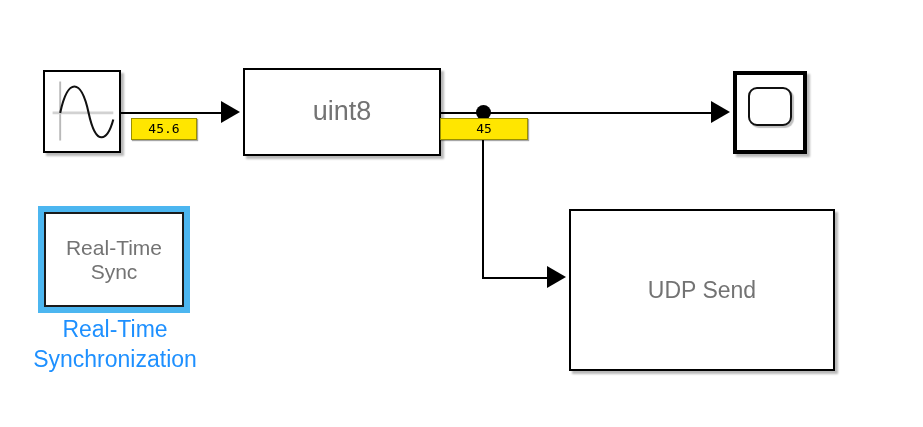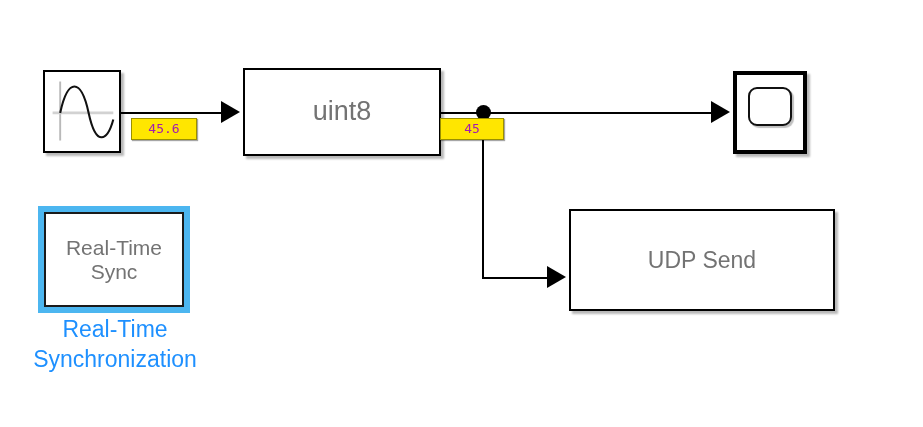--- a/index.html
+++ b/index.html
@@ -62,21 +62,21 @@
     width: 44px;
     height: 39px;
     border: 2px solid #111111;
     border-radius: 9px;
     background: #ffffff;
     box-shadow: 2px 2px 1px rgba(0,0,0,0.25);
     box-sizing: border-box;
   }
 
   
-  #udp-block { left: 569px; top: 209px; width: 266px; height: 102px; }
+  #udp-block { left: 569px; top: 209px; width: 266px; height: 162px; }
   #udp-block .block-label { font-size: 23px; }
 
   
   #rts-wrap {
     position: absolute;
     left: 38px;
     top: 206px;
     width: 152px;
     height: 107px;
     background: #4cb6f0;
@@ -132,29 +132,29 @@
     border-radius: 50%;
     background: #000000;
   }
 
   
   .value-label {
     position: absolute;
     background: #ffe600;
     border: 1px solid #9a8f00;
     box-shadow: 1px 1px 1px rgba(0,0,0,0.35);
-    color: #a21caf;
+    color: #000000;
     font-family: "DejaVu Sans Mono", "Liberation Mono", monospace;
     font-size: 13px;
     text-align: center;
     box-sizing: border-box;
     user-select: none;
   }
   #value-sine { left: 131px; top: 118px; width: 66px; height: 22px; line-height: 20px; }
-  #value-uint8 { left: 440px; top: 118px; width: 64px; height: 22px; line-height: 20px; }
+  #value-uint8 { left: 440px; top: 118px; width: 88px; height: 22px; line-height: 20px; }
 </style>
 </head>
 <body>
 
 <div id="canvas">
 
   <div class="wire-h" style="left:121px; top:112px; width:100px;"></div>
   <div class="arrow" style="left:221px; top:101px;"></div>
 
   <div class="wire-h" style="left:441px; top:112px; width:270px;"></div>

